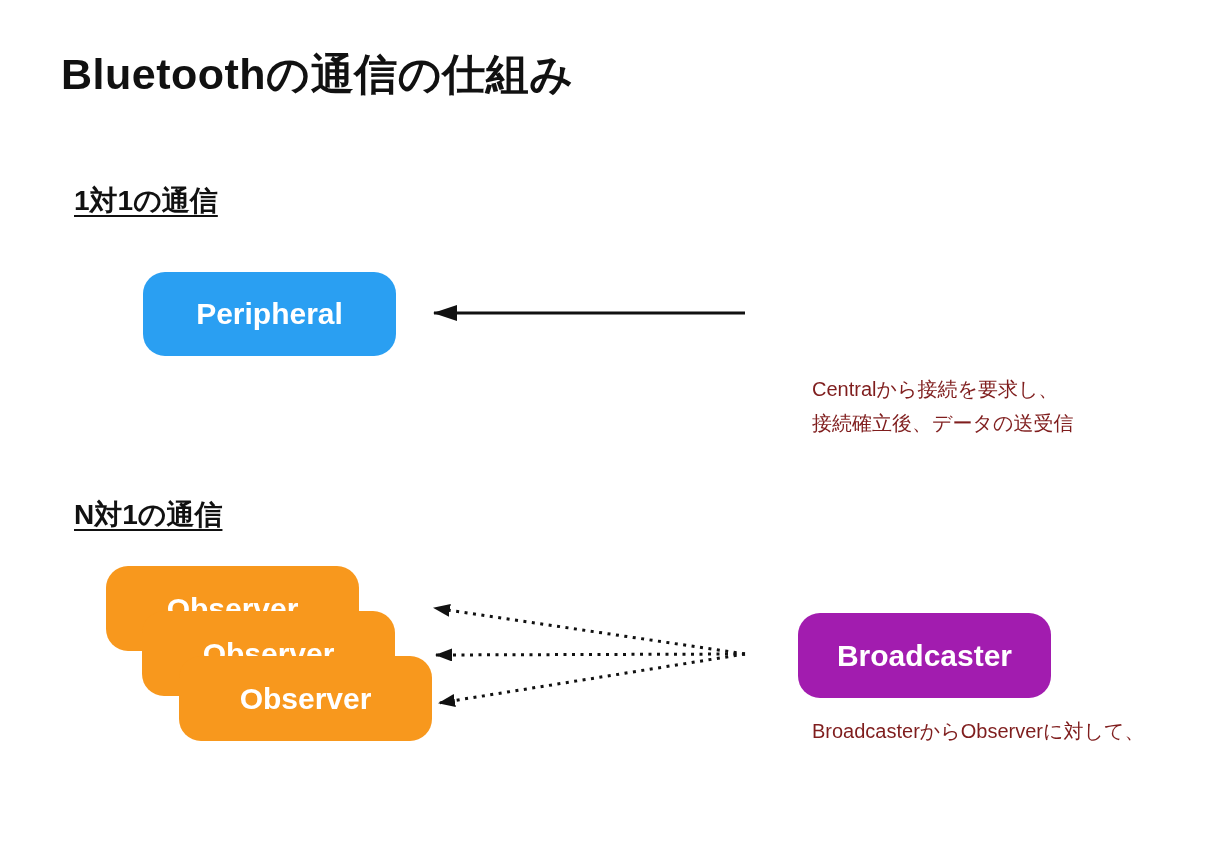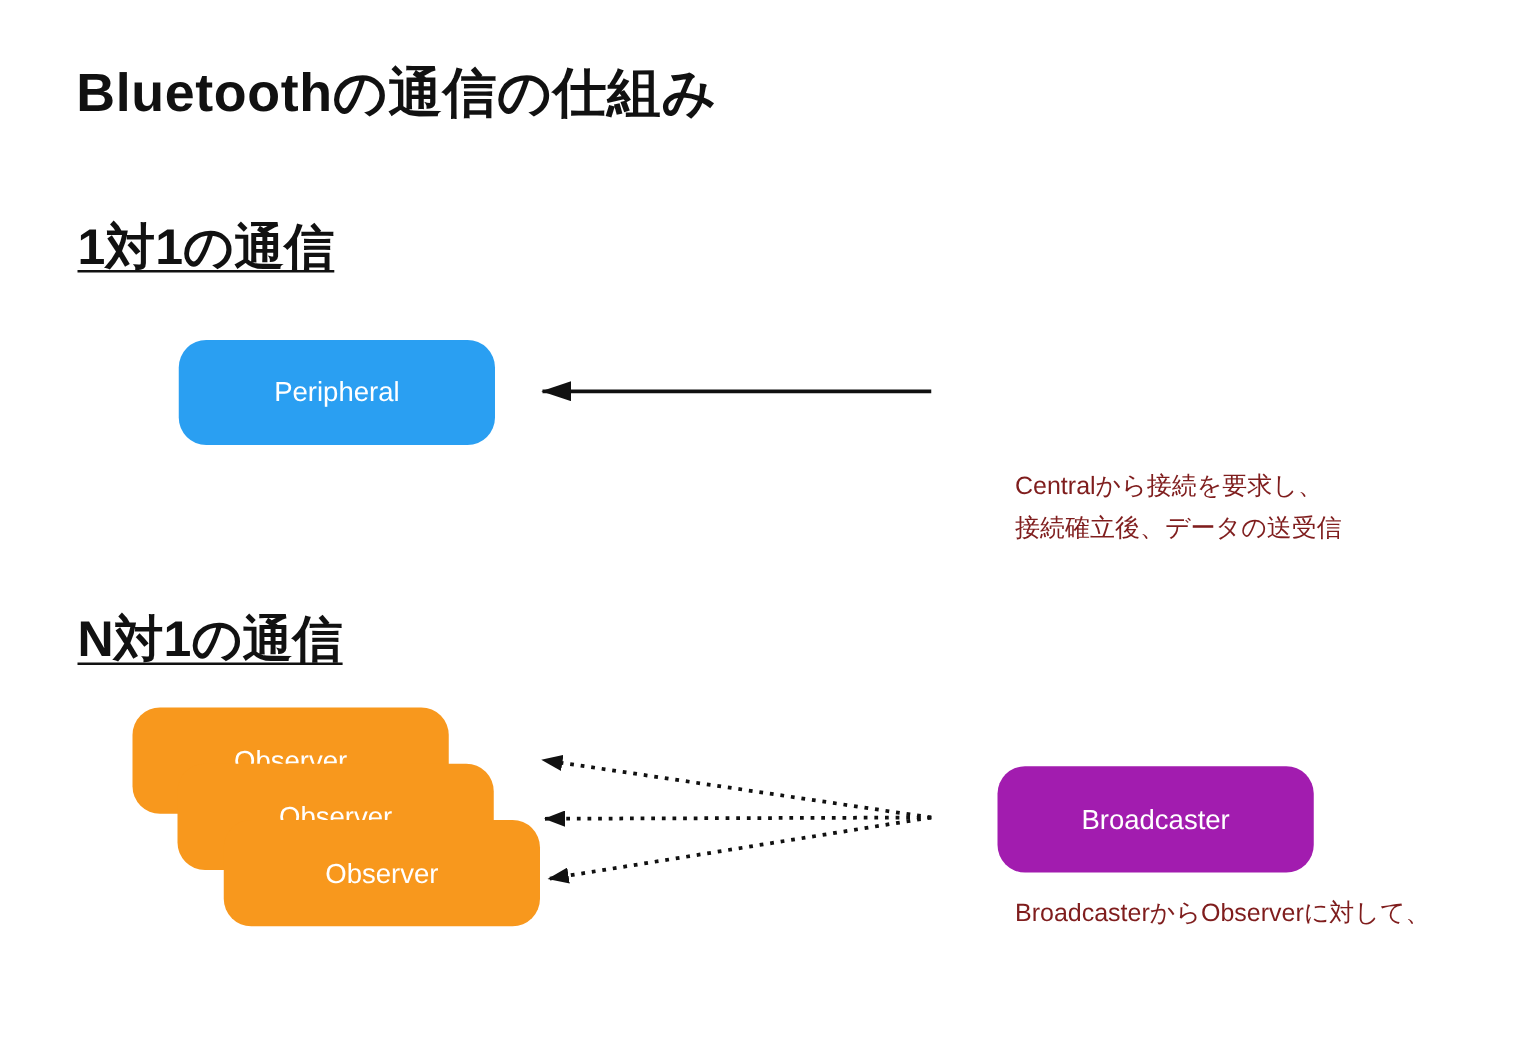--- a/index.html
+++ b/index.html
@@ -20,42 +20,42 @@
     left: 45px;
     top: 30px;
     margin: 16px;
     font-size: 43px;
     font-weight: 700;
     color: #111111;
     letter-spacing: 0.5px;
   }
   .section-heading {
     position: absolute;
-    margin: 0;
-    font-size: 40px;
+    margin: 12px;
+    font-size: 28px;
     font-weight: 700;
     color: #111111;
     text-decoration: underline;
     text-decoration-thickness: 2px;
     text-underline-offset: 5px;
     text-align: center;
   }
   .section-heading.one-to-one { left: 62px; top: 170px; }
   .section-heading.n-to-one   { left: 62px; top: 484px; }
   .node {
     position: absolute;
     width: 253px;
     height: 84px;
     border-radius: 22px;
     display: flex;
     align-items: center;
     justify-content: center;
     color: #ffffff;
-    font-size: 22px;
-    font-weight: 400;
+    font-size: 30px;
+    font-weight: 700;
   }
   .node.peripheral  { left: 143px; top: 272px; background: #2a9ff2; }
   .node.central     { left: 798px; top: 271px; background: #30ab22; }
   .node.observer-1  { left: 106px; top: 566px; background: #f8981d; z-index: 1; height: 85px; }
   .node.observer-2  { left: 142px; top: 611px; background: #f8981d; z-index: 2; height: 85px; }
   .node.observer-3  { left: 179px; top: 656px; background: #f8981d; z-index: 3; height: 85px; }
   .node.broadcaster { left: 798px; top: 613px; background: #a21caf; height: 85px; }
   .note {
     position: absolute;
     margin: 0;

